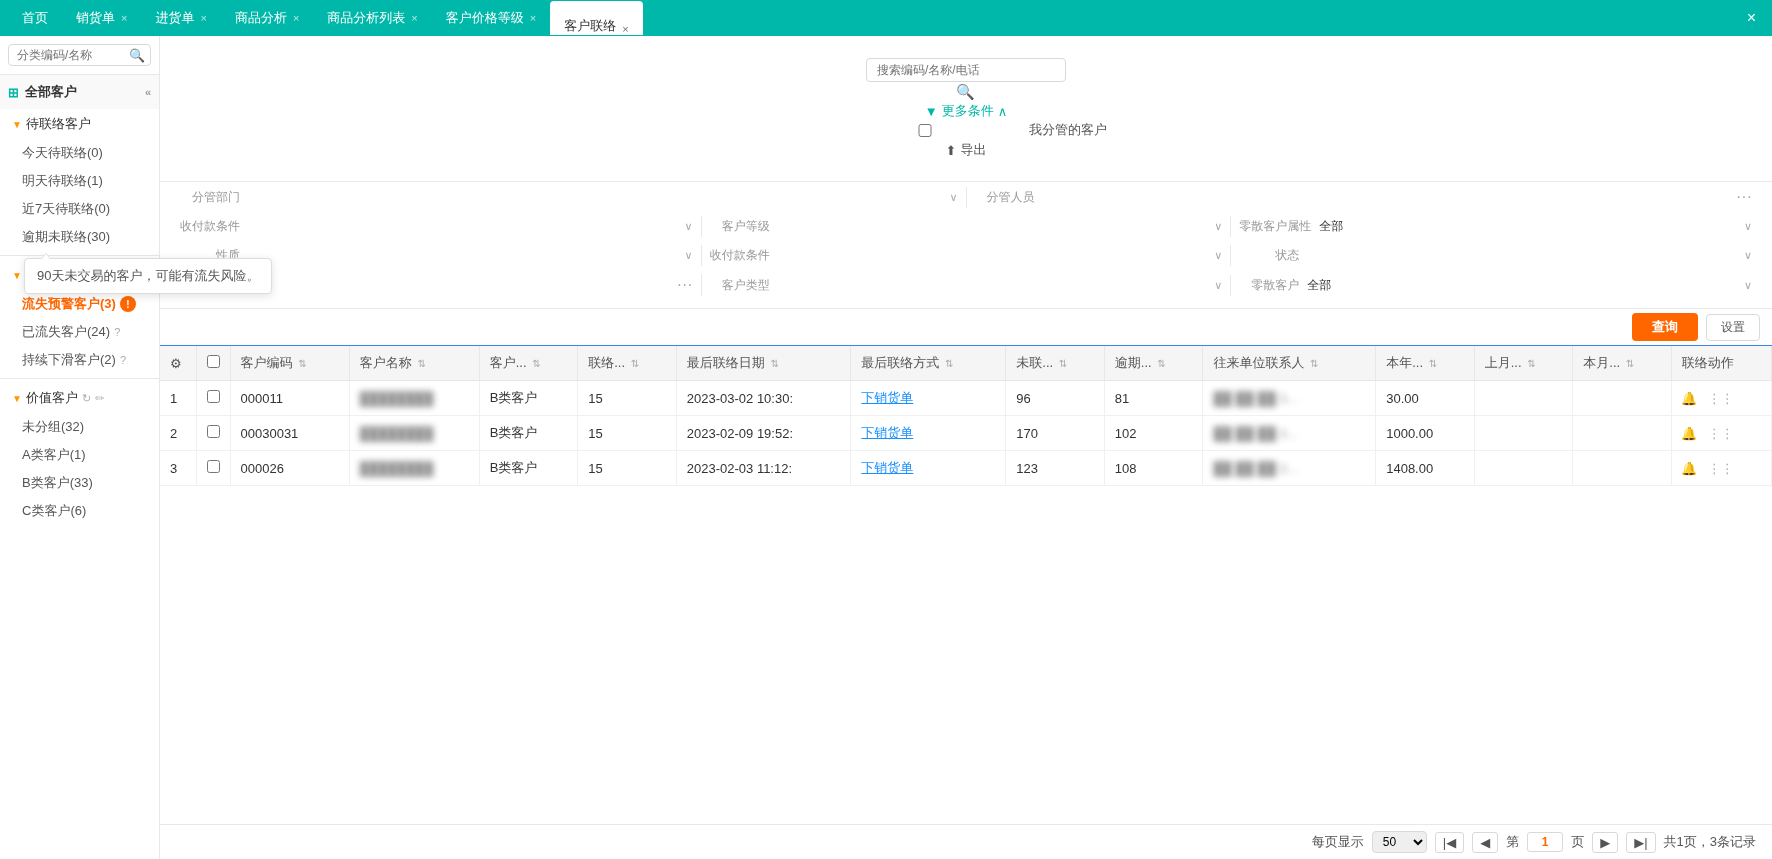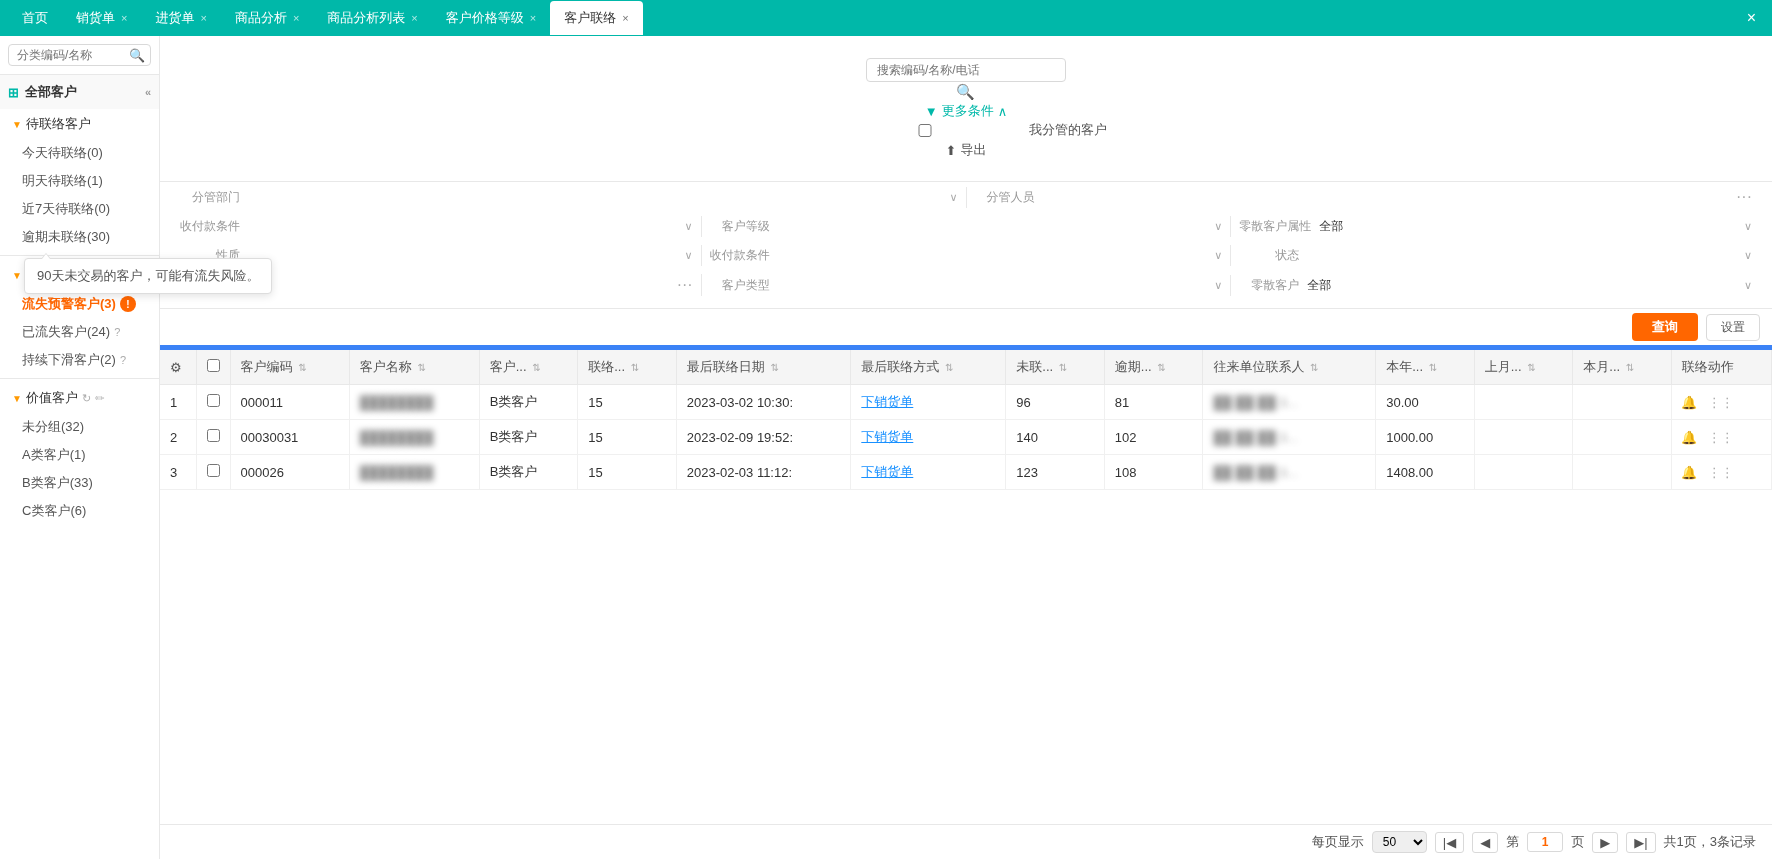--- a/index.html
+++ b/index.html
@@ -21,20 +21,21 @@
       align-items: center;
       cursor: pointer;
       white-space: nowrap;
       font-size: 13px;
       color: #fff;
     }
     .top-nav .nav-item.active {
       background: #fff;
       color: #333;
       border-radius: 4px 4px 0 0;
+      align-items: flex-end;
     }
     .top-nav .nav-item .close-icon {
       margin-left: 6px;
       font-size: 11px;
       opacity: 0.7;
     }
     .top-nav .spacer { flex: 1; }
     .top-nav .window-close {
       color: #fff;
       font-size: 16px;
@@ -243,21 +244,21 @@
     }
     .filter-select .select-val { flex: 1; color: #333; font-size: 12px; }
     .filter-select .select-arrow { color: #aaa; font-size: 11px; }
     .filter-cell .dots-btn {
       color: #aaa; cursor: pointer; font-size: 16px; background: none; border: none;
     }
 
     
     .action-bar {
       background: #fff;
-      border-bottom: 5px solid #3b82f6;
+      border-bottom: 1px solid #3b82f6;
       display: flex;
       align-items: center;
       gap: 8px;
       padding: 4px 12px;
     }
     .query-btn {
       background: #f60;
       color: #fff;
       border: none;
       border-radius: 4px;
@@ -681,21 +682,21 @@
   </tr>
             <tr>
     <td>2</td>
     <td><input type="checkbox" style=""></td>
     <td>00030031</td>
     <td><span class="blurred">████████</span></td>
     <td>B类客户</td>
     <td>15</td>
     <td>2023-02-09 19:52:</td>
     <td><span style="color:#1890ff;cursor:pointer;text-decoration:underline;">下销货单</span></td>
-    <td>140</td>
+    <td>170</td>
     <td>102</td>
     <td><span class="blurred">██ ██ ██ 3...</span></td>
     <td>1000.00</td>
     <td></td>
     <td></td>
     <td>
       <span style="color:#aaa;cursor:pointer;margin-right:6px;">🔔</span>
       <span style="color:#aaa;cursor:pointer;">⋮⋮</span>
     </td>
   </tr>

